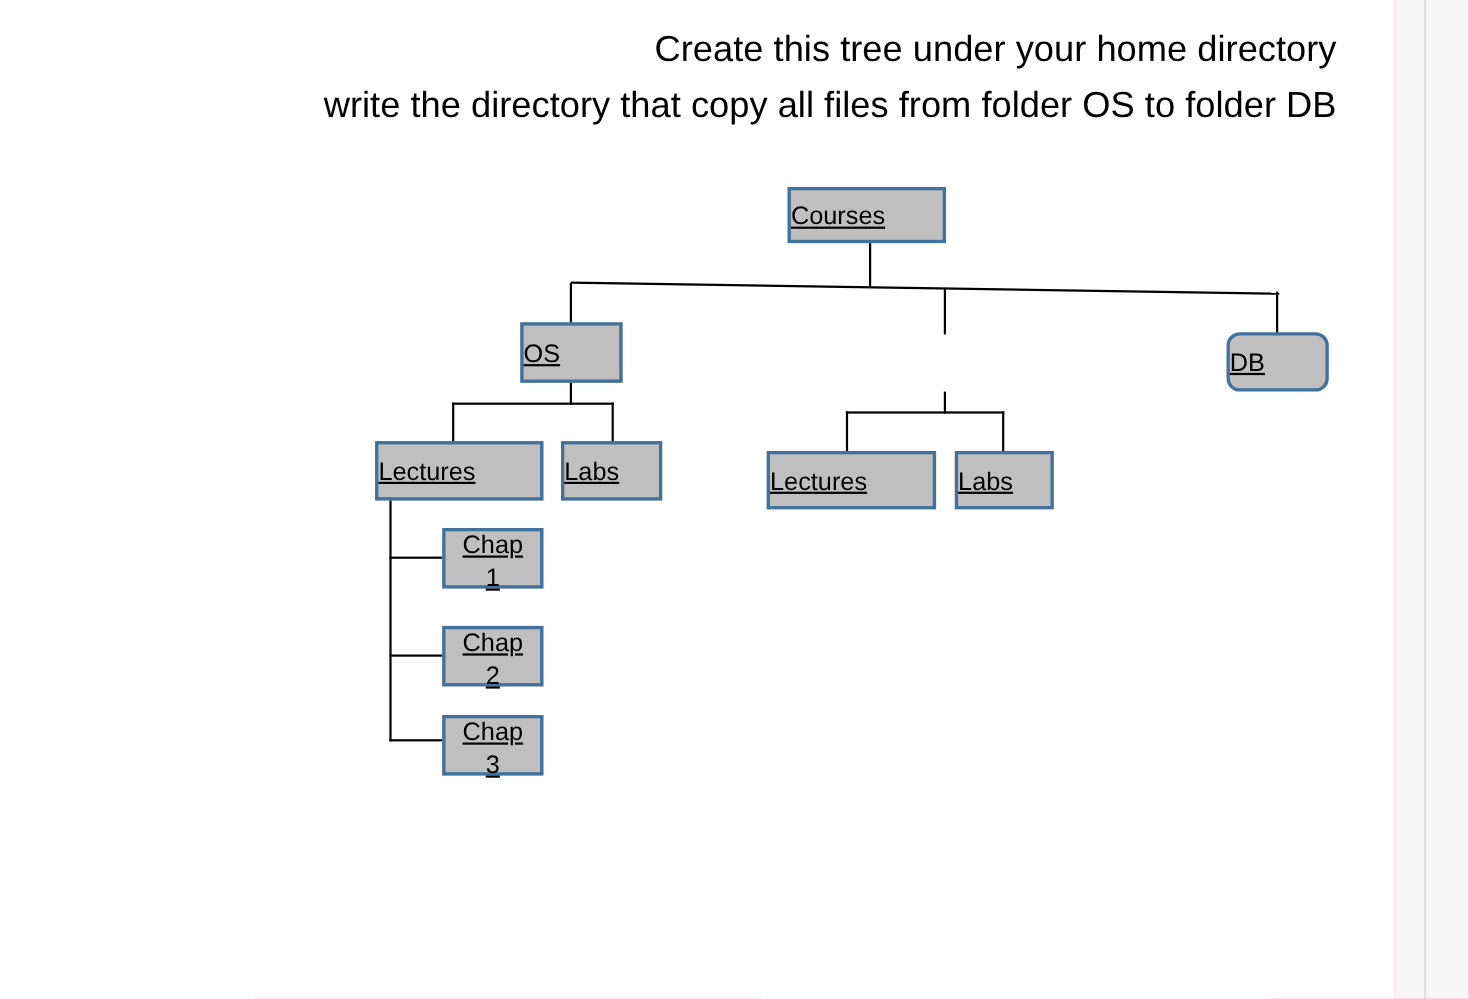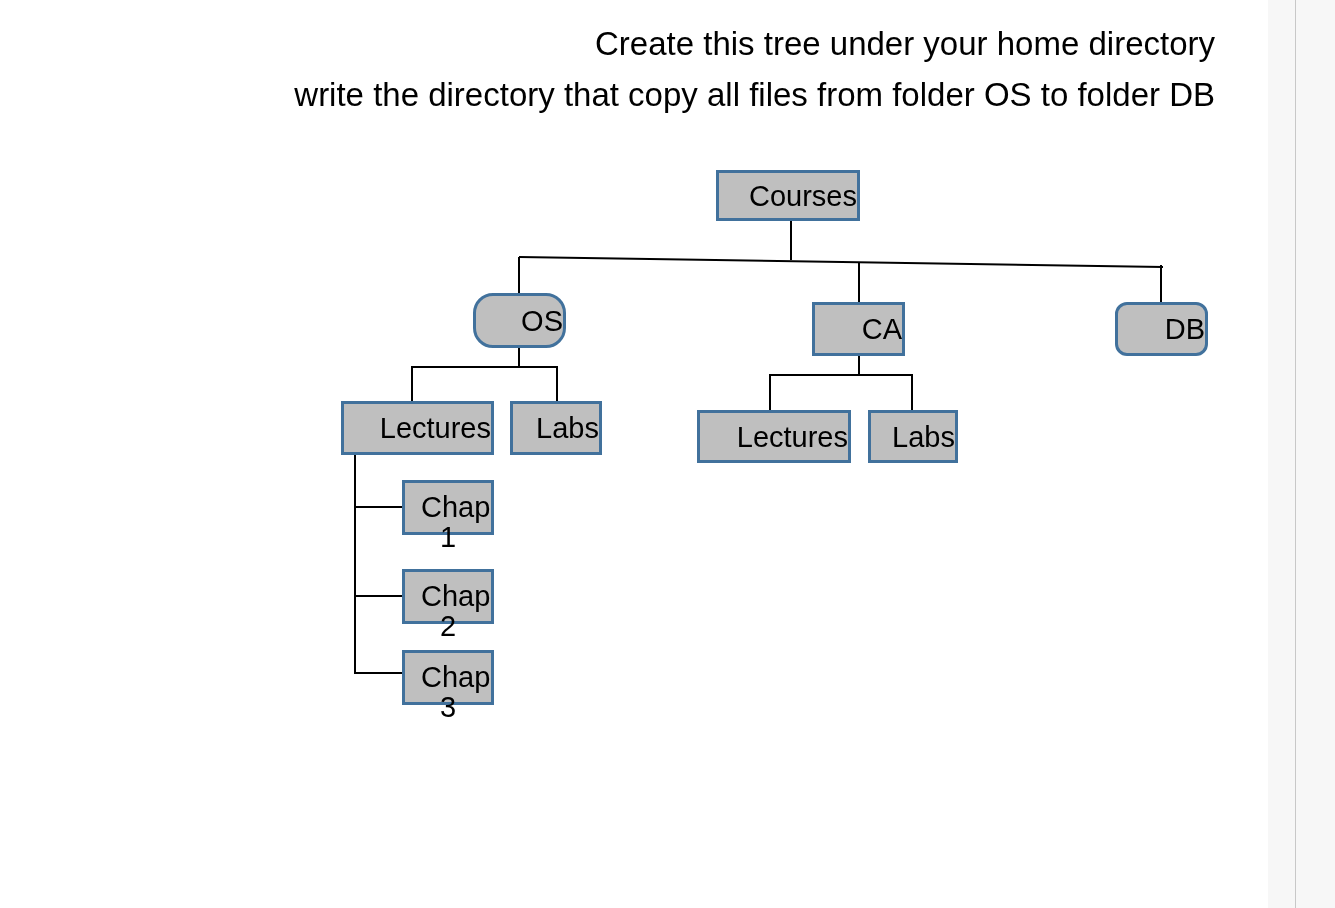--- a/index.html
+++ b/index.html
@@ -62,32 +62,33 @@
   }
 
   
   .node {
     position: absolute;
     box-sizing: border-box;
     background: #bfbfbf;
     border: 3px solid #41719c;
     display: flex;
     align-items: center;
-    justify-content: flex-end;
+    justify-content: flex-start;
     color: #000000;
-    font-size: 29px;
+    font-size: 23px;
     font-family: "Liberation Sans", sans-serif;
     line-height: 28px;
     text-align: center;
     white-space: nowrap;
     overflow: visible;
+    text-decoration: underline;
   }
   .node.two-line {
     display: block;
-    padding: 16px;
+    padding: 4px;
   }
   .node.two-line .t1 {
     display: block;
     margin-top: -7px;
     line-height: 30px;
   }
   .node.two-line .t2 {
     display: block;
     line-height: 30px;
   }
@@ -142,27 +143,24 @@
 
     <div class="vline" style="left:354px; top:454px; height:220px;"></div>
     <div class="hline" style="left:354px; top:506px; width:50px;"></div>
     <div class="hline" style="left:354px; top:595px; width:50px;"></div>
     <div class="hline" style="left:354px; top:672px; width:50px;"></div>
 
     <div class="node" style="left:716px; top:170px; width:144px; height:51px;">
       <span>Courses</span>
     </div>
 
-    <div class="node" style="left:473px; top:293px; width:93px; height:55px;border-radius:20px;">
+    <div class="node" style="left:473px; top:293px; width:93px; height:55px;">
       <span>OS</span>
     </div>
 
-    <div class="node" style="left:812px; top:302px; width:93px; height:54px;">
-      <span>CA</span>
-    </div>
 
     <div class="node" style="left:1115px; top:302px; width:93px; height:54px;border-radius:12px;">
       <span>DB</span>
     </div>
 
     <div class="node" style="left:341px; top:401px; width:153px; height:54px;">
       <span>Lectures</span>
     </div>
 
     <div class="node" style="left:510px; top:401px; width:92px; height:54px;">

